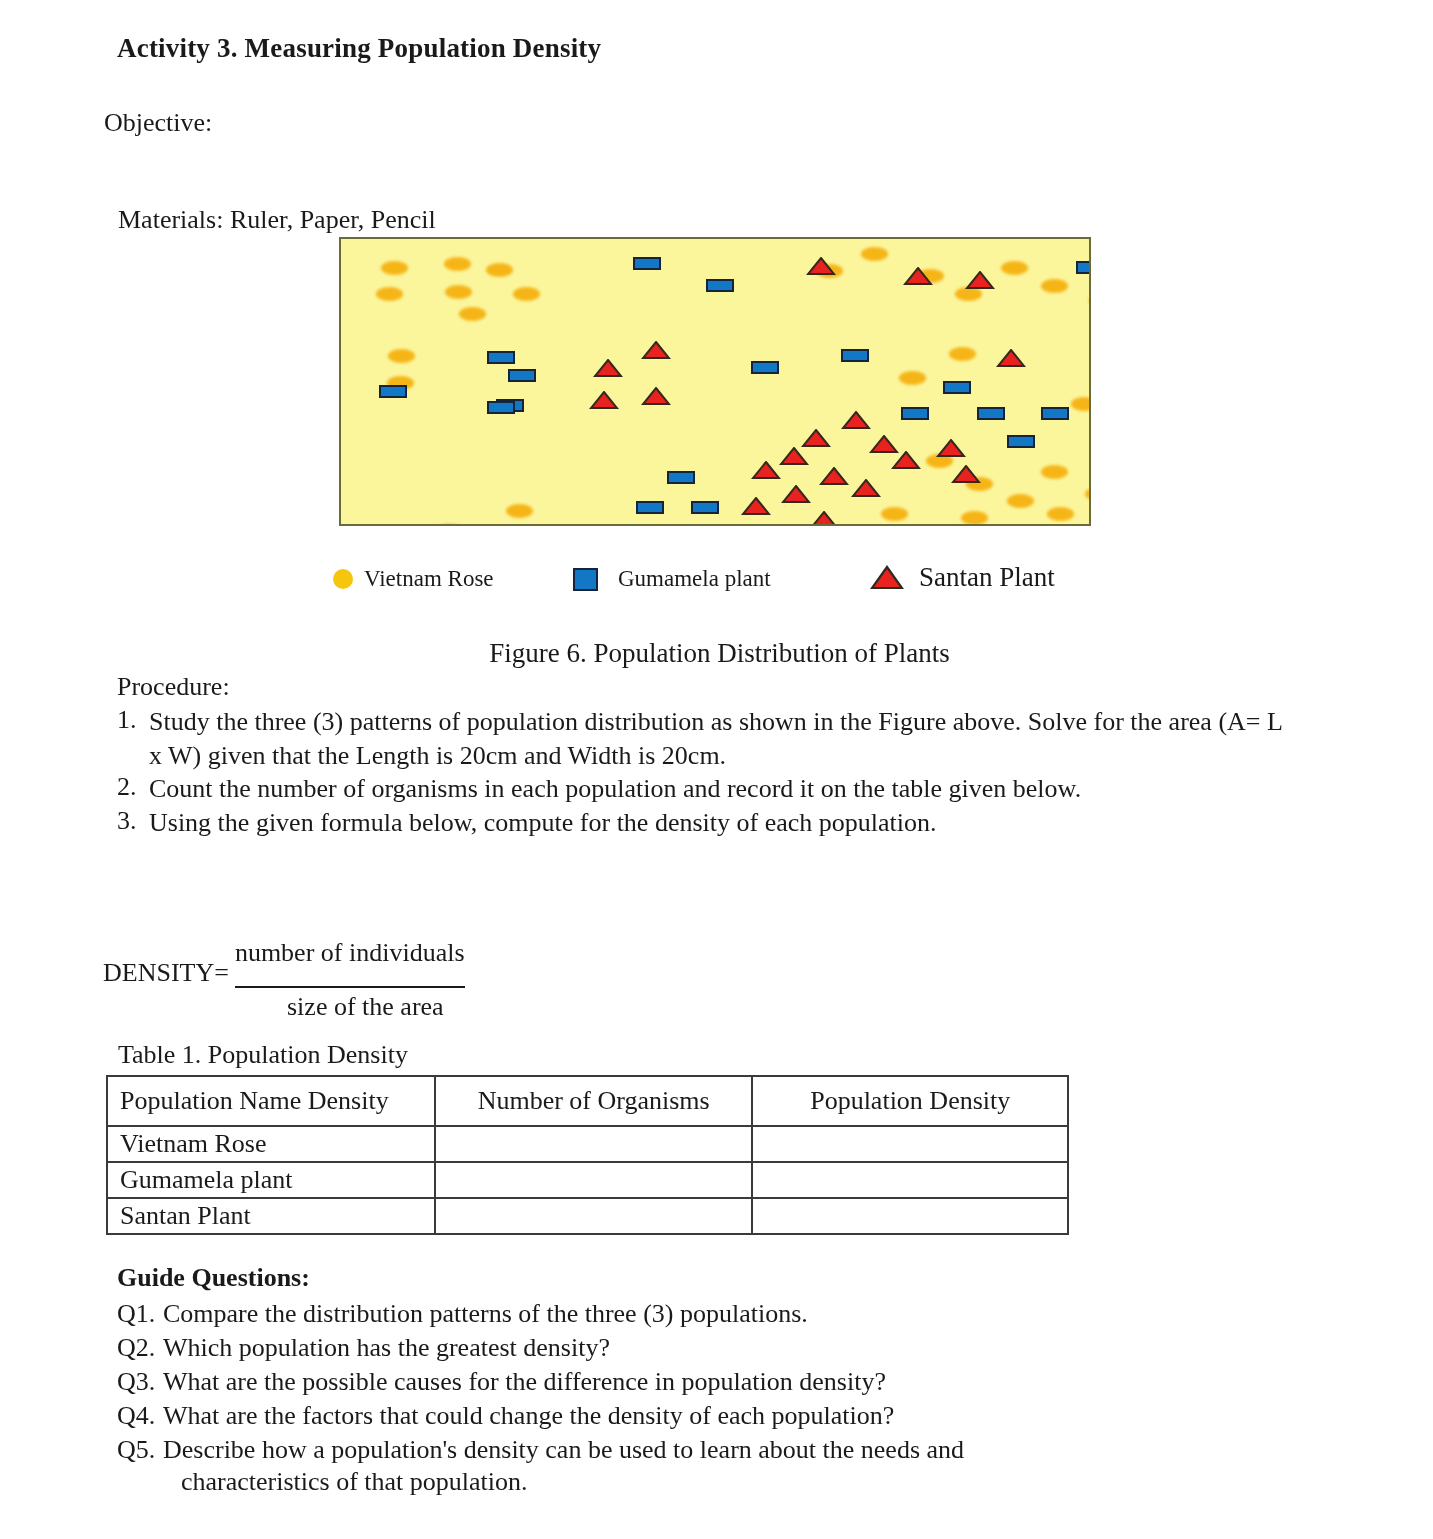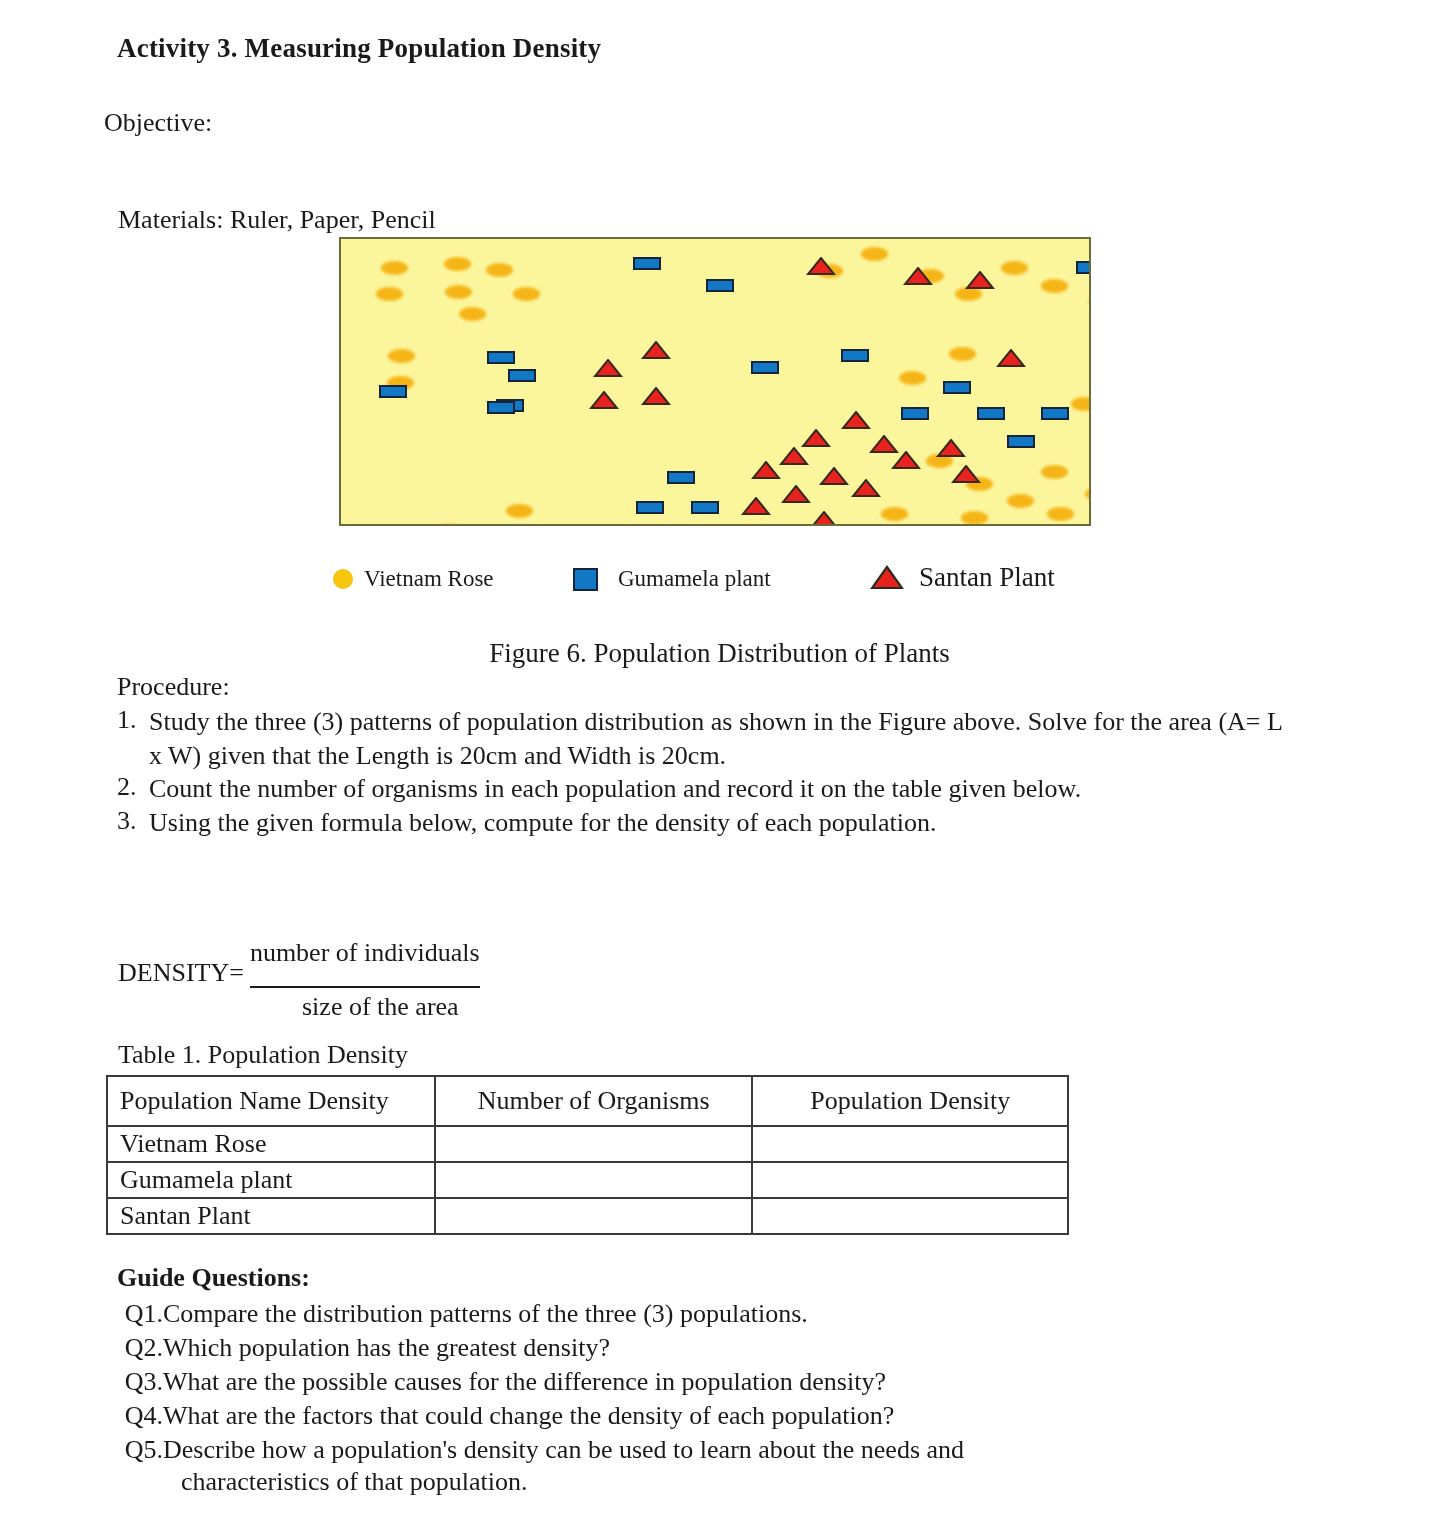--- a/index.html
+++ b/index.html
@@ -172,21 +172,21 @@
     width: 32px;
   }
   .proc-body {
     flex: 1 1 auto;
     line-height: 1.29;
   }
 
   
   .density-block {
     position: absolute;
-    left: 118px;
+    left: 103px;
     top: 938px;
     font-size: 26px;
   }
   .density-row1 {
     display: flex;
     align-items: flex-end;
     white-space: nowrap;
   }
   .density-label { margin-right: 6px; }
   .density-numerator {
@@ -253,21 +253,21 @@
     left: 117px;
     top: 1297px;
     width: 1190px;
     font-size: 26px;
   }
   .guide-item {
     display: flex;
     align-items: flex-start;
     line-height: 1.31;
   }
-  .guide-num { flex: 0 0 auto; width: 46px; text-align: right; }
+  .guide-num { flex: 0 0 auto; width: 46px; }
   .guide-body { flex: 1 1 auto; }
   .guide-cont { margin-left: 64px; }
 </style>
 </head>
 <body>
 
 <div class="page">
 
   <div class="activity-title">Activity 3. Measuring Population Density</div>
 

